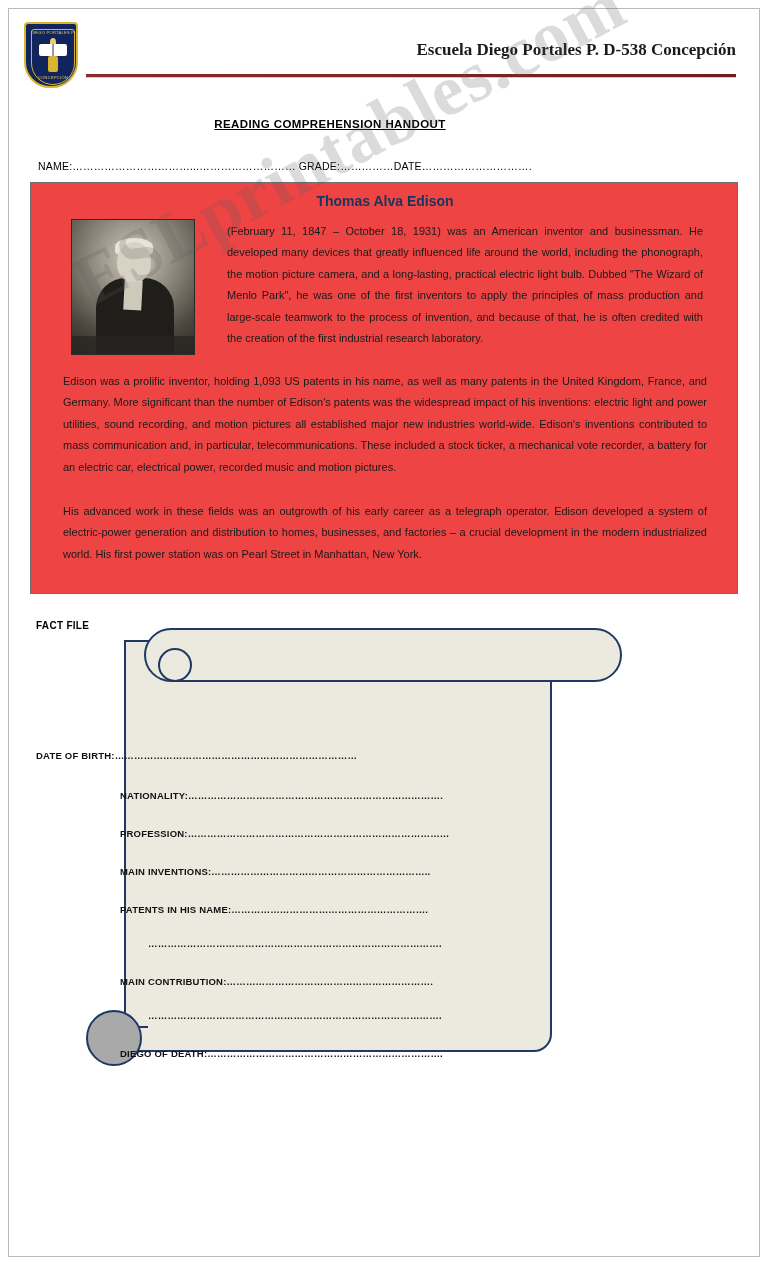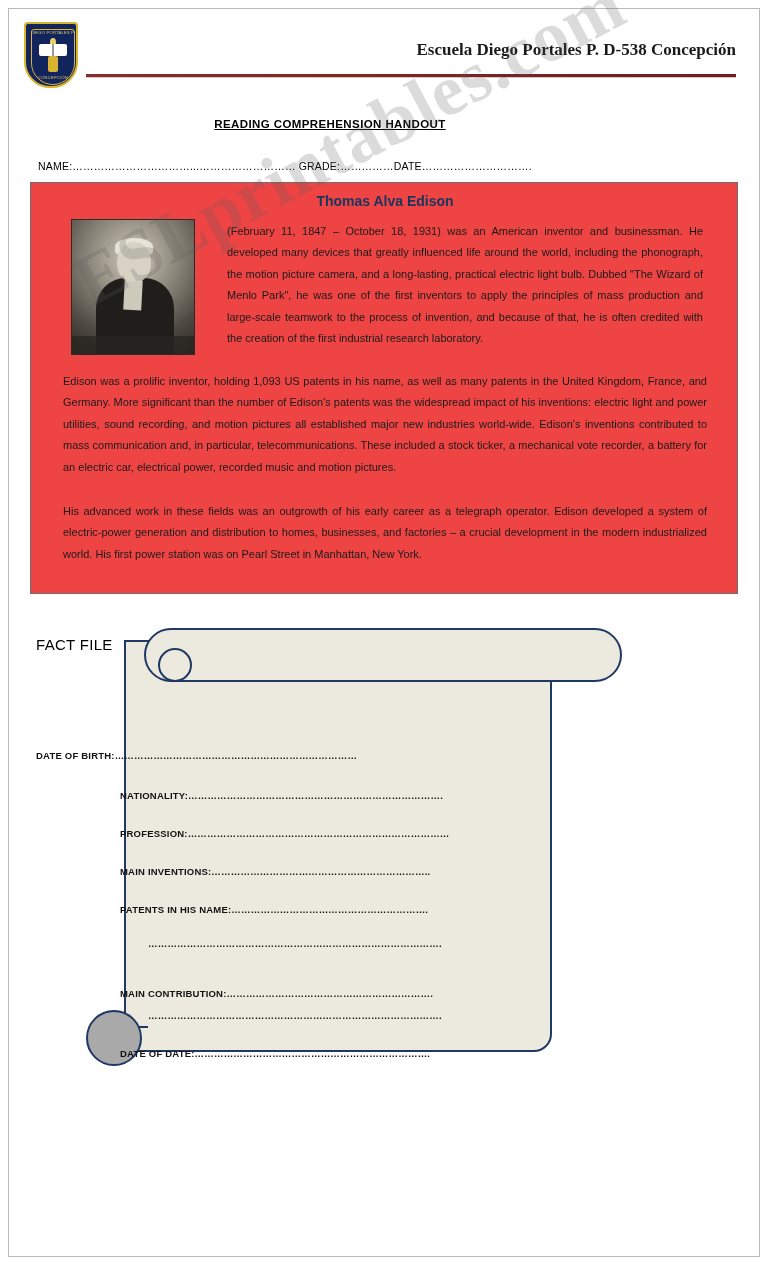--- a/index.html
+++ b/index.html
@@ -226,23 +226,23 @@
     transform: rotate(-28deg);
     transform-origin: left top;
     pointer-events: none;
     white-space: nowrap;
     letter-spacing: 1px;
   }
 
   
   .factfile-title {
     position: absolute;
-    left: 36px; top: 636px;
-    font-size: 15px;
-    font-weight: normal;
+    left: 36px; top: 620px;
+    font-size: 10px;
+    font-weight: bold;
     letter-spacing: .3px;
   }
   .scroll {
     position: absolute;
     left: 86px; top: 628px;
     width: 540px; height: 440px;
   }
   .scroll-sheet {
     position: absolute;
     left: 38px; top: 12px;
@@ -351,18 +351,18 @@
   <div class="ff-line" style="left:34px; top:162px;"><span>NATIONALITY:</span><span>…………………………………………………………………….</span></div>
 
   <div class="ff-line" style="left:34px; top:200px;"><span>PROFESSION:</span><span>………………………………………………………………………</span></div>
 
   <div class="ff-line" style="left:34px; top:238px;text-align:center;"><span>MAIN INVENTIONS:</span><span>…………………………………………………………..</span></div>
 
   <div class="ff-line" style="left:34px; top:276px;"><span>PATENTS IN HIS NAME:</span><span>…………………………………………………….</span></div>
 
   <div class="ff-line" style="left:62px; top:310px;"><span></span><span>……………………………………………………………………………….</span></div>
 
-  <div class="ff-line" style="left:34px; top:360px;"><span>MAIN CONTRIBUTION:</span><span>……………………………………………………….</span></div>
+  <div class="ff-line" style="left:34px; top:348px;"><span>MAIN CONTRIBUTION:</span><span>……………………………………………………….</span></div>
 
   <div class="ff-line" style="left:62px; top:382px;"><span></span><span>……………………………………………………………………………….</span></div>
 
-  <div class="ff-line" style="left:34px; top:420px;"><span>DATE OF DATE:</span><span>……………………………………………………………….</span></div>
+  <div class="ff-line" style="left:34px; top:420px;"><span>DIEGO OF DEATH:</span><span>……………………………………………………………….</span></div>
 </div>
 
 </body></html>

